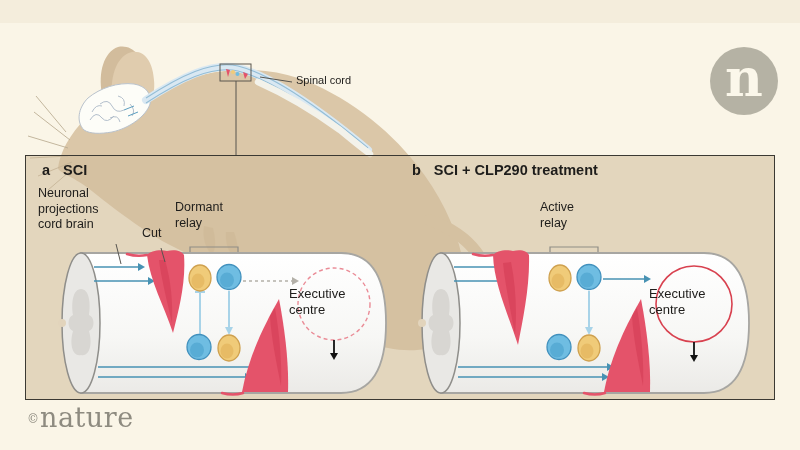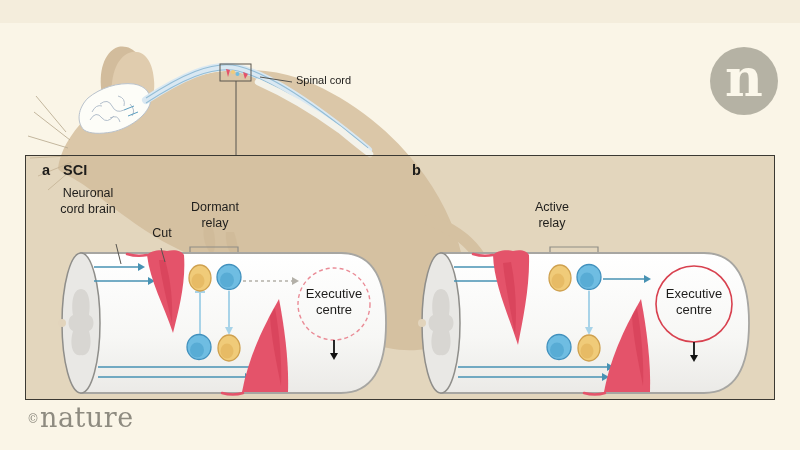--- a/index.html
+++ b/index.html
@@ -21,25 +21,25 @@
   .bg-svg{position:absolute;left:0;top:0;pointer-events:none}
   .nature-logo{position:absolute;left:710px;top:47px;width:68px;height:68px;border-radius:50%;
     background:var(--logo-bg);display:flex;align-items:center;justify-content:center}
   .nature-logo span{font-family:"DejaVu Serif",serif;font-weight:700;font-size:52px;color:var(--logo-text);line-height:1;transform:translateY(-3px)}
   .spinal-label{position:absolute;left:296px;top:74px;font-size:11px;color:var(--ink)}
   .panel{position:absolute;left:25px;top:155px;width:750px;height:245px;
     border:1.5px solid var(--panel-border);background:rgba(208,188,155,0.55)}
   .diagram-svg{position:absolute;left:0;top:0}
   .hdr{position:absolute;top:6px;display:flex;gap:13px;font-size:14.5px;font-weight:700;color:var(--ink)}
   .hdr-a{left:16px}.hdr-b{left:386px}
-  .lbl{position:absolute;font-size:12.5px;line-height:15.5px;color:var(--ink);text-align:center}
+  .lbl{position:absolute;font-size:12.5px;line-height:15.5px;color:var(--ink);text-align:left}
   .lbl-proj{left:12px;top:30px;width:100px}
   .lbl-cut{left:116px;top:70px;width:40px}
   .lbl-dormant{left:149px;top:44px;width:80px}
-  .lbl-active{left:486px;top:44px;width:80px}
+  .lbl-active{left:514px;top:44px;width:80px}
   .lbl-exec{font-size:13px;line-height:16px}
   .lbl-exec-a{left:263px;top:130px;width:90px}
   .lbl-exec-b{left:623px;top:130px;width:90px}
   .lbl-outcome{position:absolute;font-size:15px;font-weight:700;color:#0c0c0c;text-align:center}
   .lbl-outcome-a{left:258px;top:203px;width:100px}
   .lbl-outcome-b{left:618px;top:203px;width:100px}
   .credit{position:absolute;left:27px;top:402px;color:var(--credit);font-family:"DejaVu Serif",serif}
   .credit .sym{font-size:12px;vertical-align:4px;margin-right:1px}
   .credit .brand{font-size:27px;letter-spacing:.5px}
   
@@ -259,24 +259,26 @@
         <path class="bracket" d="M524,96 V91 H572 V96"></path>
       </g>
     </svg>
 
     <div class="hdr hdr-a">
       <span>a</span>
       <span>SCI</span>
     </div>
     <div class="hdr hdr-b">
       <span>b</span>
+      <span>SCI + CLP290 treatment</span>
     </div>
 
     <div class="lbl lbl-proj">
       <span style="display:block">Neuronal</span>
+      <span style="display:block">projections</span>
       <span style="display:block">cord brain</span>
     </div>
     <div class="lbl lbl-cut">Cut</div>
     <div class="lbl lbl-dormant">
       <span style="display:block">Dormant</span>
       <span style="display:block">relay</span>
     </div>
     <div class="lbl lbl-active">
       <span style="display:block">Active</span>
       <span style="display:block">relay</span>

